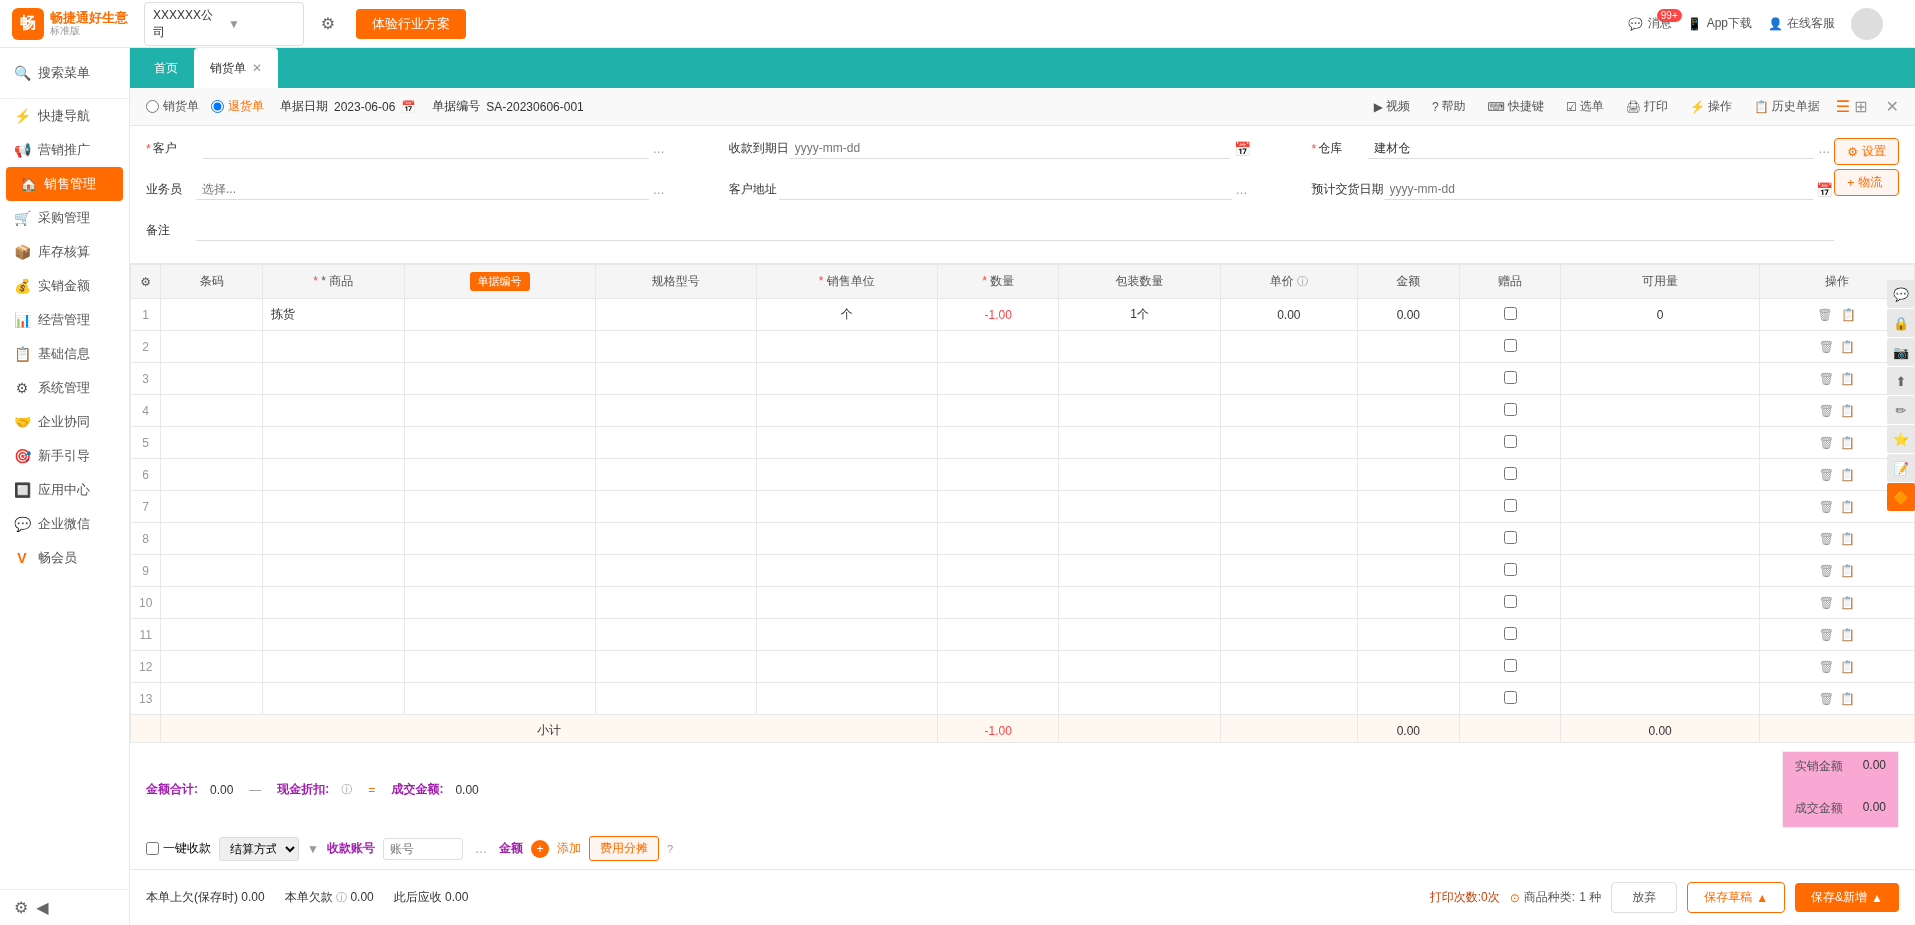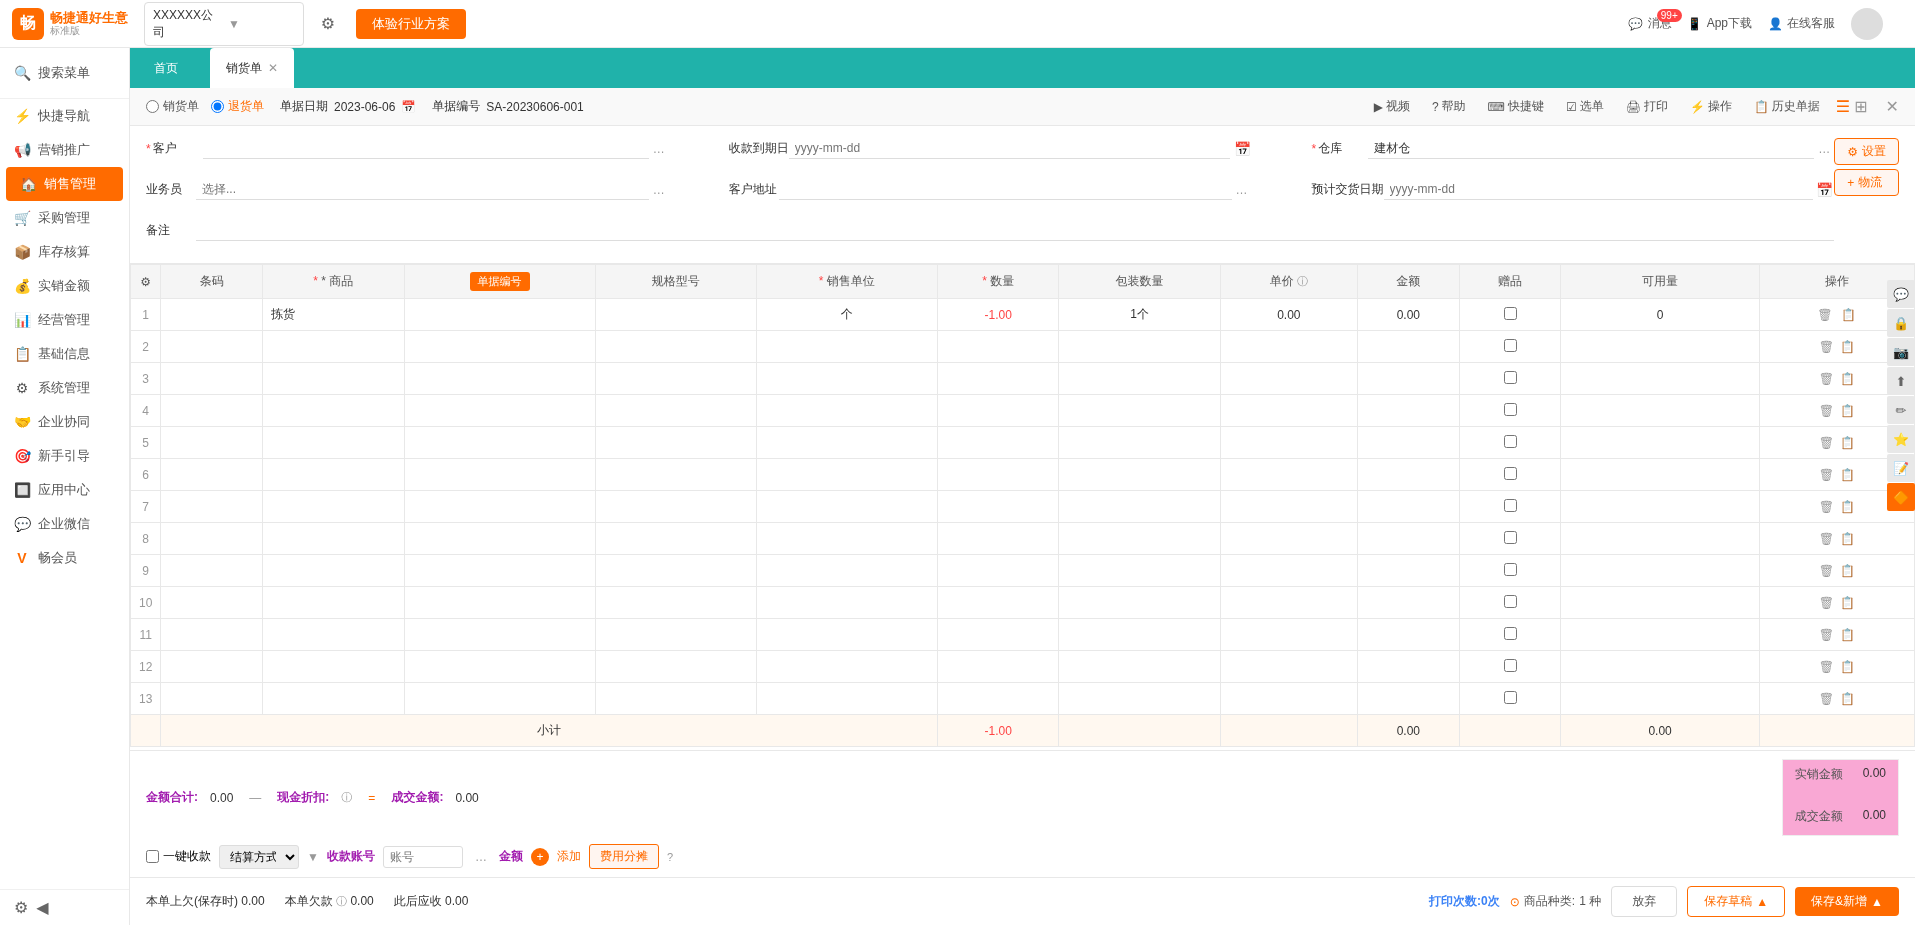--- a/index.html
+++ b/index.html
@@ -127,21 +127,21 @@
       flex-direction: column;
     }
 
     
     .tab-bar {
       height: 40px;
       background: #20b2aa;
       display: flex;
       align-items: center;
       padding: 0 8px;
-      gap: 16px;
+      gap: 0;
     }
     .tab-item {
       height: 40px;
       display: flex;
       align-items: center;
       padding: 0 16px;
       cursor: pointer;
       color: rgba(255,255,255,0.8);
       font-size: 13px;
       position: relative;
@@ -357,37 +357,37 @@
       border: 1px solid #ff6b00;
       color: #ff6b00;
       background: #fff5f0;
       border-radius: 3px;
       padding: 3px 10px;
       cursor: pointer;
     }
 
     
     .bottom-bar {
-      height: 48px;
+      height: 56px;
       background: #fff;
       border-top: 1px solid #e8e8e8;
       display: flex;
       align-items: center;
       padding: 0 16px;
       gap: 20px;
     }
     .bottom-stat { color: #555; }
     .bottom-stat span { color: #333; font-weight: 500; }
     .bottom-right {
       margin-left: auto;
       display: flex;
       align-items: center;
       gap: 10px;
     }
-    .print-info { color: #3b82f6; font-weight: bold; }
+    .print-info { color: #c2410c; }
     .category-info { display: flex; align-items: center; gap: 4px; color: #555; }
     .discard-btn {
       border: 1px solid #ddd;
       background: #fff;
       color: #555;
       border-radius: 4px;
       padding: 6px 20px;
       cursor: pointer;
     }
     .save-draft-btn {

